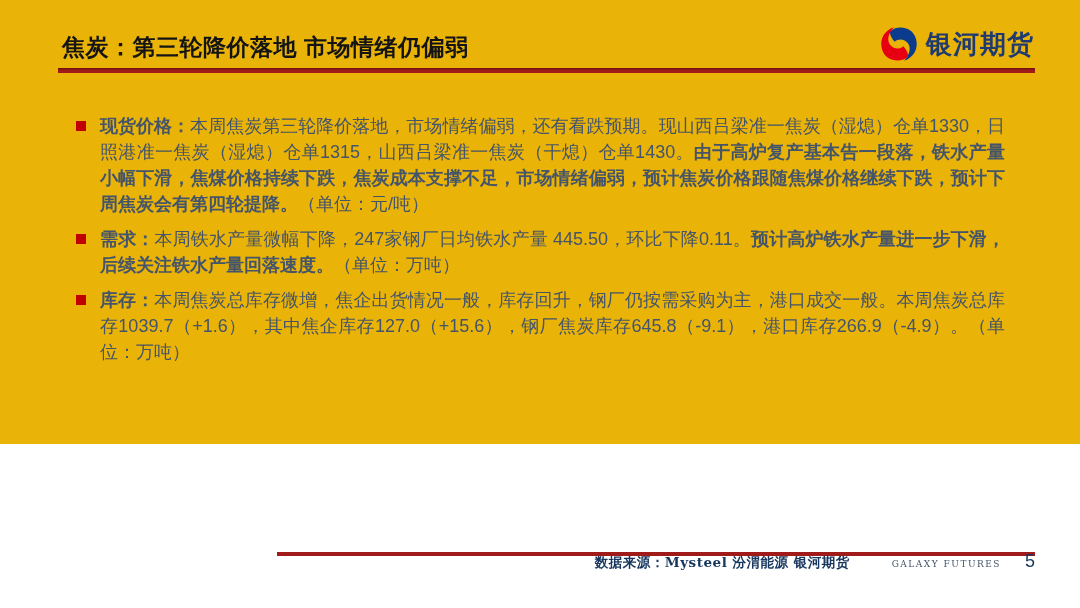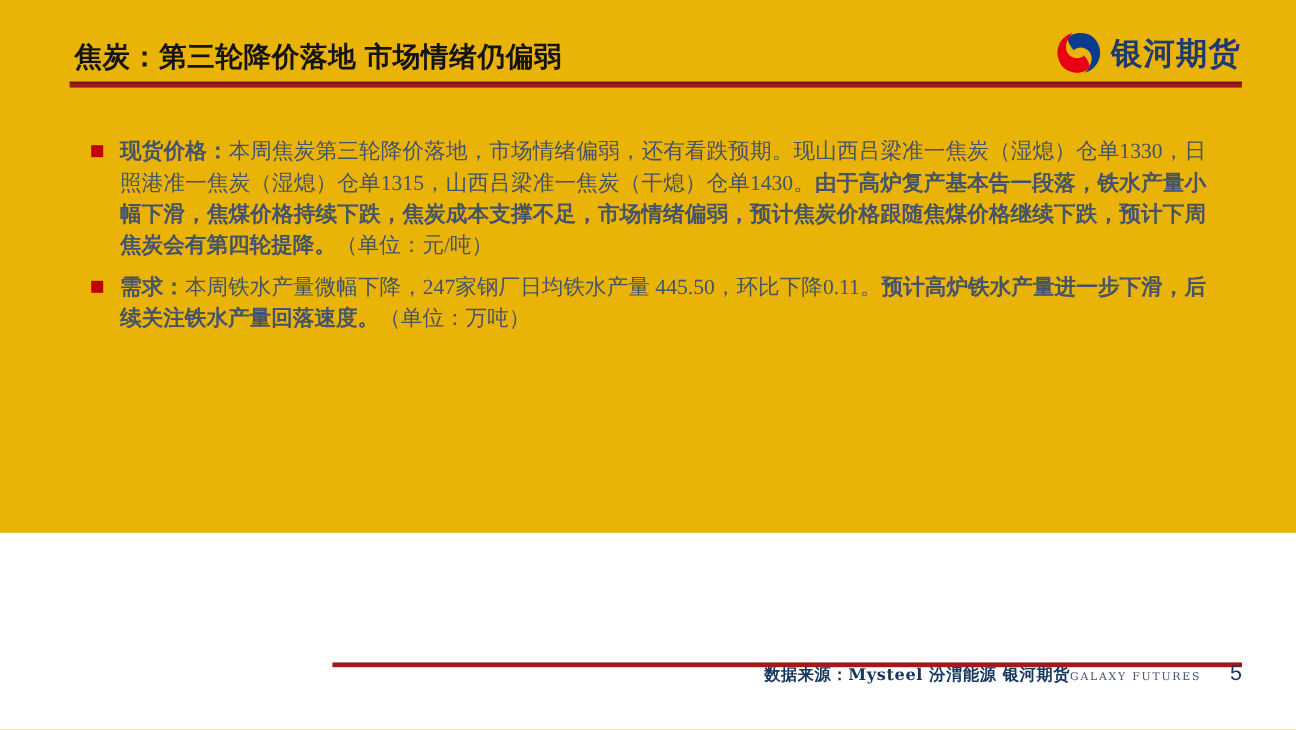--- a/index.html
+++ b/index.html
@@ -34,21 +34,20 @@
   
   .content {
     position: absolute; left: 100px; right: 75px; top: 113px;
     color: #44546a; font-size: 18px; line-height: 26px;
   }
   .bullet {
     position: relative;
     margin-bottom: 9px;
     text-align: justify;
     text-justify: inter-ideograph;
-    font-family: Liberation Serif, serif;
   }
   .bullet-marker {
     position: absolute; left: -24px; top: 8px;
     width: 10px; height: 10px; background: #c00000;
   }
   .seg-label { font-weight: bold; }
   .seg-bold  { font-weight: bold; }
 
   
   .footer-rule {
@@ -60,20 +59,21 @@
     display: flex; align-items: baseline;
   }
   .footer-source {
     font-family: "DejaVu Serif", "Liberation Serif", serif;
     font-weight: bold; font-size: 13.5px; color: #17365d;
     letter-spacing: 0.5px;
   }
   .footer-brand {
     font-family: "DejaVu Serif", "Liberation Serif", serif;
     font-size: 9px; color: #44546a; letter-spacing: 1.5px;
+    margin-left: 42px;
   }
   .footer-page {
     font-size: 18px; color: #17365d; margin-left: 24px;
   }
 </style>
 </head>
 <body>
 
 <div class="slide">
 
@@ -95,20 +95,24 @@
       <span class="bullet-marker"></span>
       <span class="seg-label">现货价格：</span><span>本周焦炭第三轮降价落地，市场情绪偏弱，还有看跌预期。现山西吕梁准一焦炭（湿熄）仓单1330，日照港准一焦炭（湿熄）仓单1315，山西吕梁准一焦炭（干熄）仓单1430。</span><span class="seg-bold">由于高炉复产基本告一段落，铁水产量小幅下滑，焦煤价格持续下跌，焦炭成本支撑不足，市场情绪偏弱，预计焦炭价格跟随焦煤价格继续下跌，预计下周焦炭会有第四轮提降。</span><span>（单位：元/吨）</span>
     </div>
 
 
     <div class="bullet">
       <span class="bullet-marker"></span>
       <span class="seg-label">需求：</span><span>本周铁水产量微幅下降，247家钢厂日均铁水产量 445.50，环比下降0.11。</span><span class="seg-bold">预计高炉铁水产量进一步下滑，后续关注铁水产量回落速度。</span><span>（单位：万吨）</span>
     </div>
 
+    <div class="bullet">
+      <span class="bullet-marker"></span>
+      <span class="seg-label">库存：</span><span>本周焦炭总库存微增，焦企出货情况一般，库存回升，钢厂仍按需采购为主，港口成交一般。本周焦炭总库存1039.7（+1.6），其中焦企库存127.0（+15.6），钢厂焦炭库存645.8（-9.1），港口库存266.9（-4.9）。</span><span class="seg-bold"></span><span>（单位：万吨）</span>
+    </div>
 
 
   </div>
 
   <div class="footer-rule"></div>
   <div class="footer-row">
     <span class="footer-source">数据来源：Mysteel 汾渭能源 银河期货</span>
     <span class="footer-brand">GALAXY FUTURES</span>
     <span class="footer-page">5</span>
   </div>

